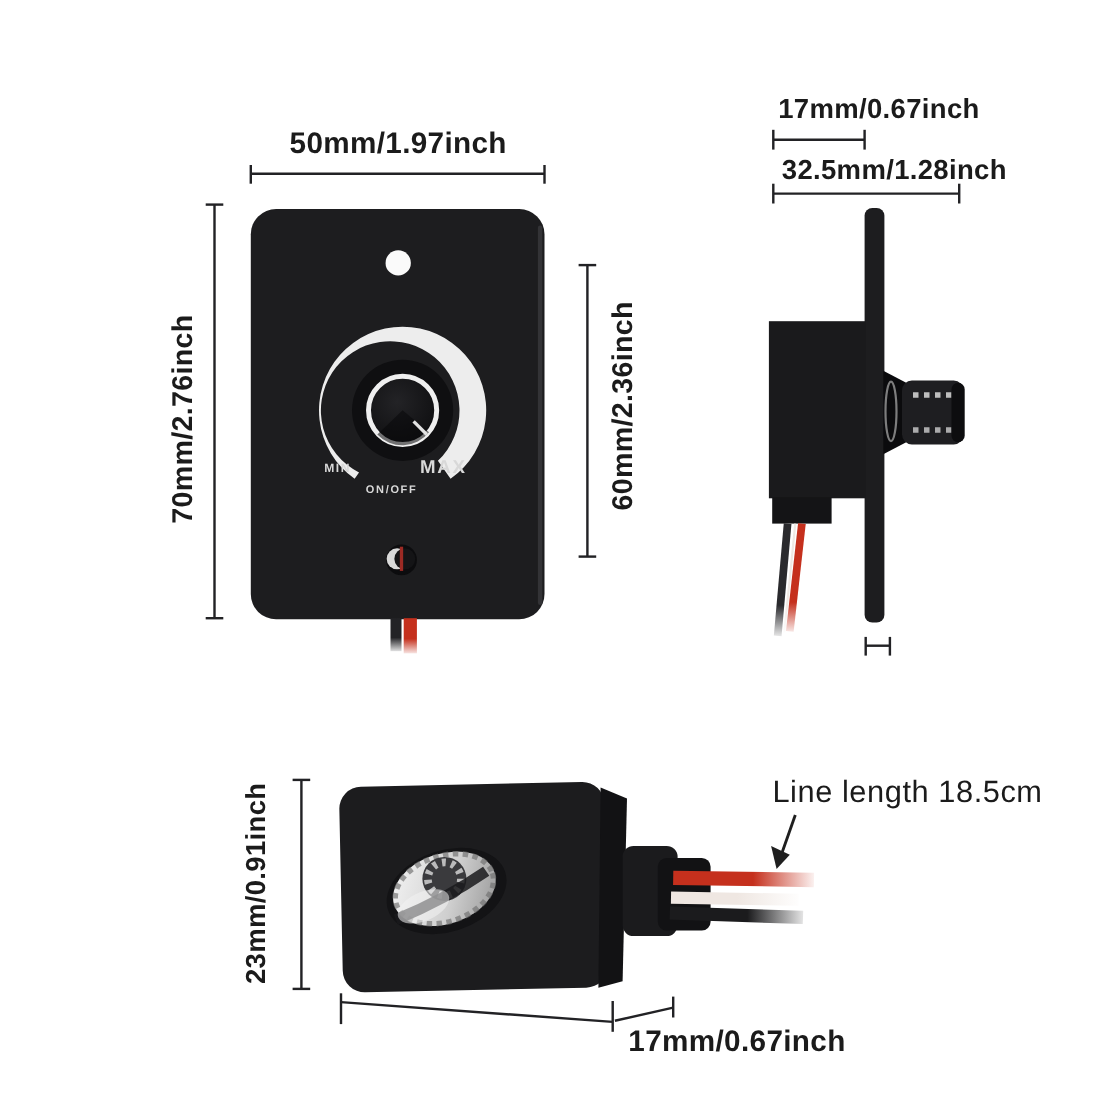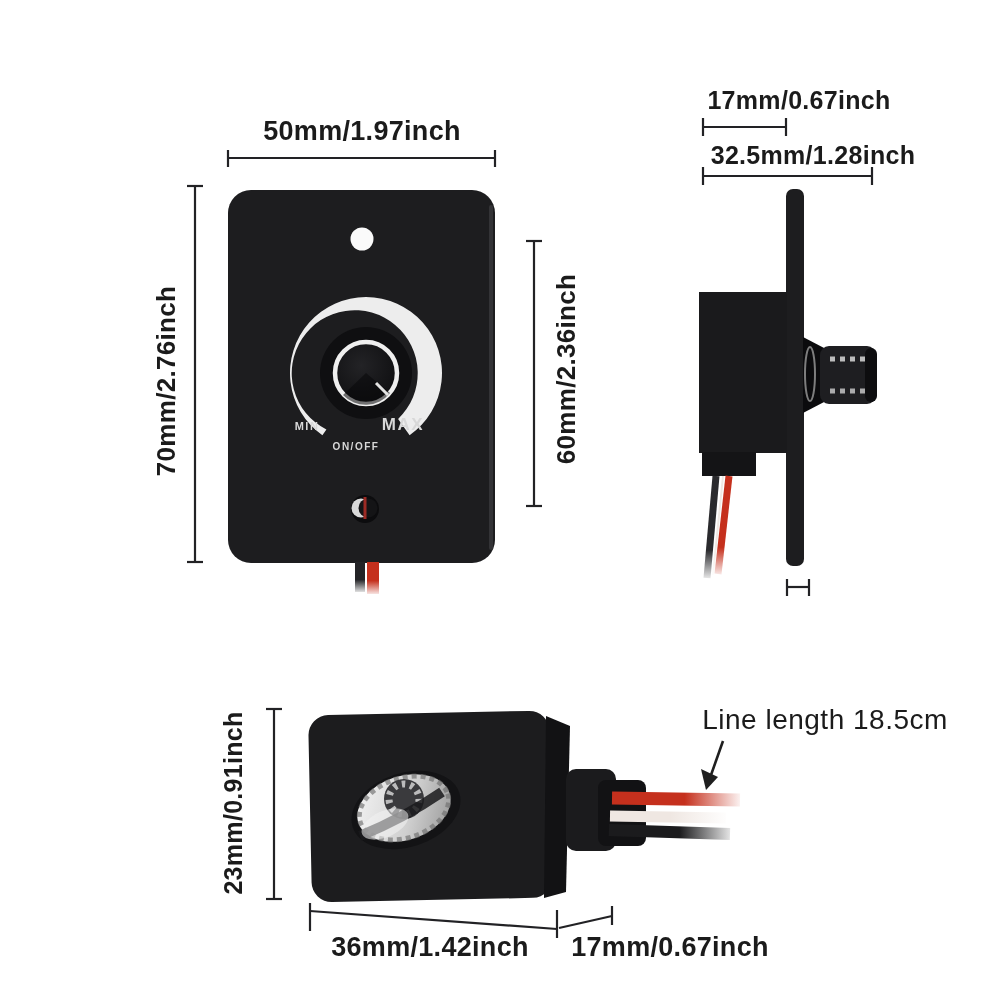--- a/index.html
+++ b/index.html
@@ -190,21 +190,20 @@
   </svg>
 
   <div class="lbl" style="left:362px;top:131px;font-size:27px;text-align:center;">50mm/1.97inch</div>
   <div class="lbl vert" style="left:166px;top:381px;font-size:26px;">70mm/2.76inch</div>
   <div class="lbl vert" style="left:566px;top:369px;font-size:26px;">60mm/2.36inch</div>
 
   <div class="lbl" style="left:799px;top:100px;font-size:25px;">17mm/0.67inch</div>
   <div class="lbl" style="left:813px;top:155px;font-size:25px;">32.5mm/1.28inch</div>
 
   <div class="lbl vert" style="left:233px;top:803px;font-size:25px;">23mm/0.91inch</div>
-  <div class="lbl" style="left:430px;top:947px;font-size:27px;">36mm/1.42inch</div>
   <div class="lbl" style="left:670px;top:947px;font-size:27px;">17mm/0.67inch</div>
   <div class="lbl" style="left:795px;top:720px;font-size:28px;font-weight:400;letter-spacing:.5px;margin-left:30px;">Line length 18.5cm</div>
 
   <div class="lbl panel-lbl" style="left:307px;top:426px;font-size:11px;">MIN</div>
   <div class="lbl panel-lbl" style="left:403px;top:425px;font-size:17px;">MAX</div>
   <div class="lbl panel-lbl" style="left:356px;top:446px;font-size:10px;">ON/OFF</div>
 
 </div>
 
 </body></html>

